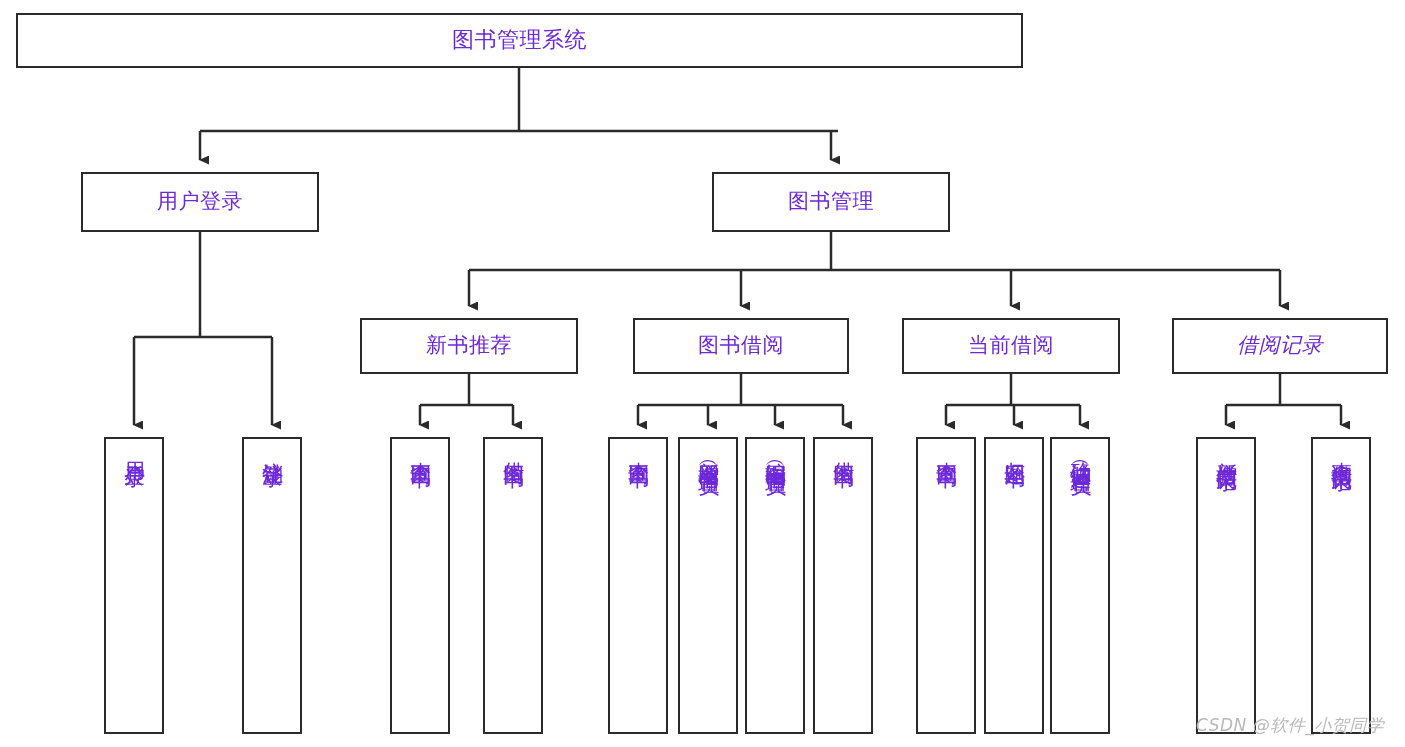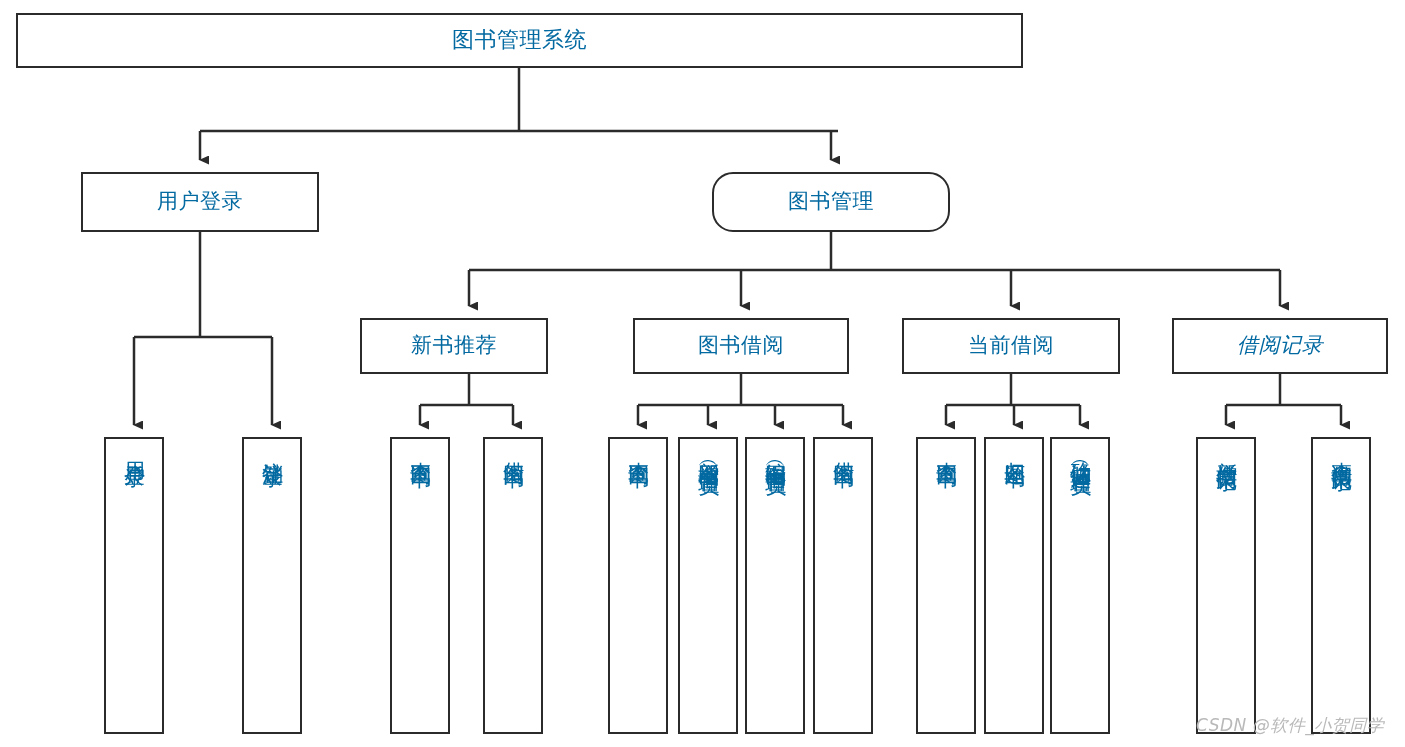--- a/index.html
+++ b/index.html
@@ -28,21 +28,21 @@
     pointer-events: none;
   }
   .node {
     position: absolute;
     box-sizing: border-box;
     border: 2px solid #2b2b2b;
     background: #ffffff;
     display: flex;
     align-items: center;
     justify-content: center;
-    color: #0369a1;
+    color: #6d28d9;
   }
   .node.horizontal .node-label {
     writing-mode: horizontal-tb;
     font-size: 21px;
     line-height: 1.2;
     letter-spacing: 0.5px;
     white-space: nowrap;
   }
   .node.vertical {
     align-items: flex-start;
@@ -131,25 +131,25 @@
     </g>
   </svg>
 
   <div class="node horizontal root" style="left:16px; top:13px; width:1007px; height:55px;">
     <span class="node-label">图书管理系统</span>
   </div>
 
   <div class="node horizontal level2" style="left:81px; top:172px; width:238px; height:60px;">
     <span class="node-label">用户登录</span>
   </div>
-  <div class="node horizontal level2" style="left:712px; top:172px; width:238px; height:60px;border-radius:21px;">
+  <div class="node horizontal level2" style="left:712px; top:172px; width:238px; height:60px;">
     <span class="node-label">图书管理</span>
   </div>
 
-  <div class="node horizontal level2" style="left:360px; top:318px; width:188px; height:56px;text-align:right;">
+  <div class="node horizontal level2" style="left:360px; top:318px; width:218px; height:56px;text-align:right;">
     <span class="node-label">新书推荐</span>
   </div>
   <div class="node horizontal level2" style="left:902px; top:318px; width:218px; height:56px;">
     <span class="node-label">当前借阅</span>
   </div>
   <div class="node horizontal level2" style="left:633px; top:318px; width:216px; height:56px;">
     <span class="node-label">图书借阅</span>
   </div>
   <div class="node horizontal level2" style="left:1172px; top:318px; width:216px; height:56px;font-style:italic;">
     <span class="node-label">借阅记录</span>

